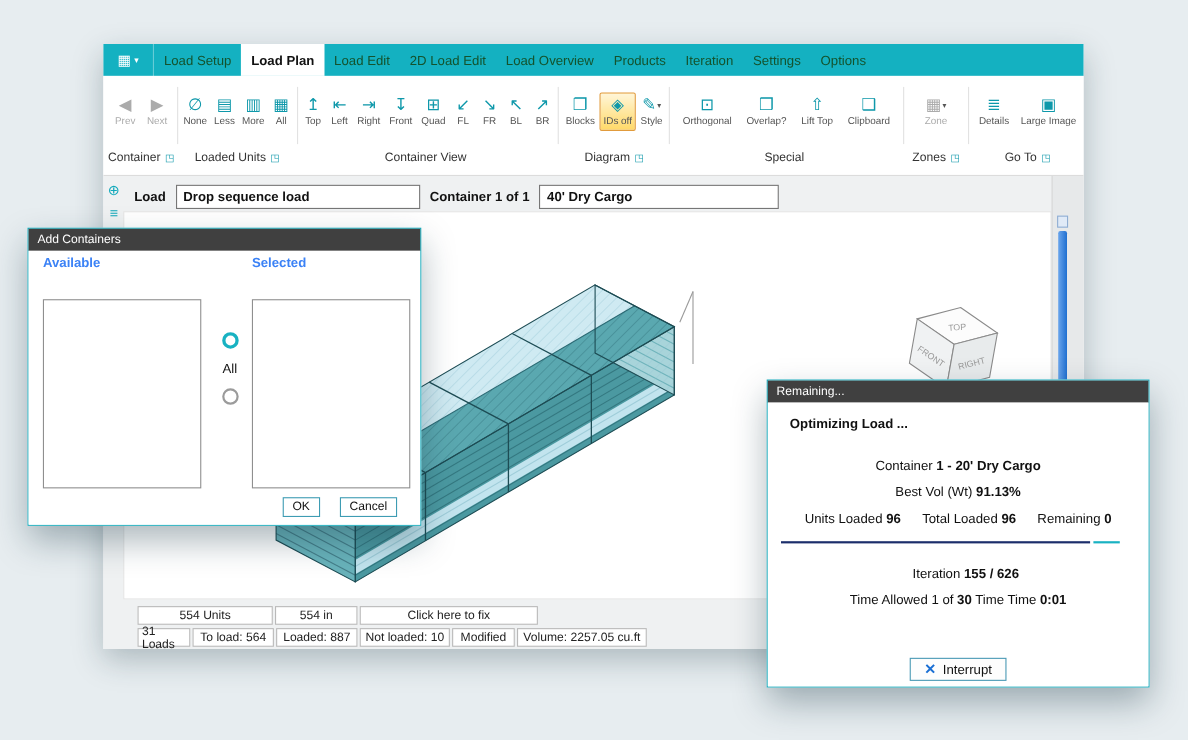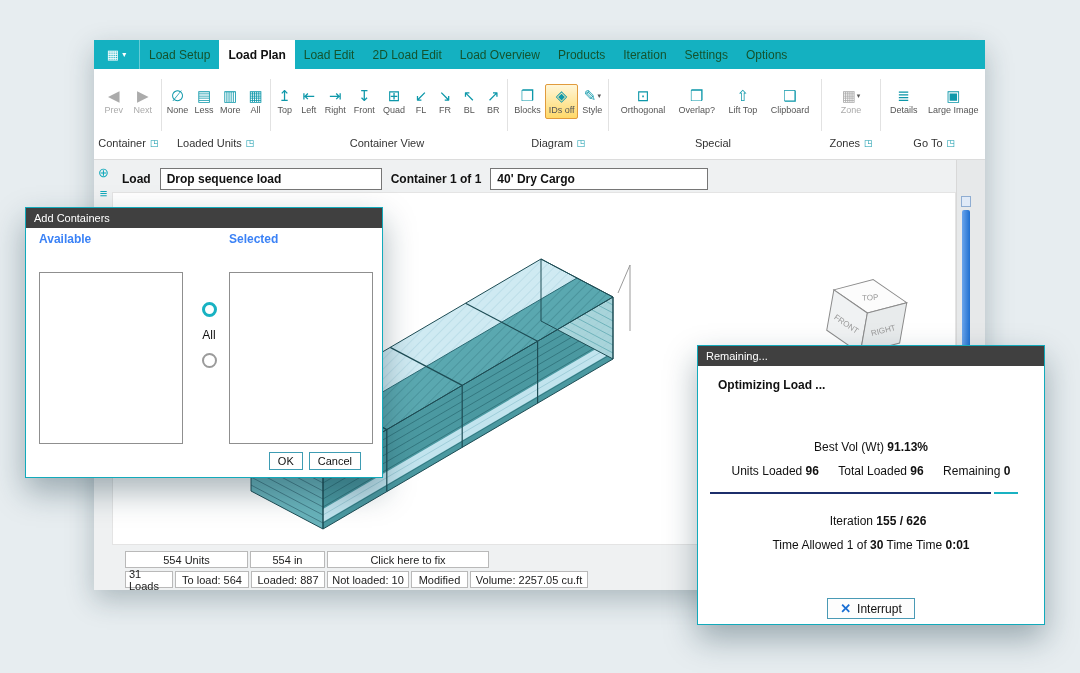--- a/index.html
+++ b/index.html
@@ -91,21 +91,21 @@
   .h-av { left:13px; } .h-sel { left:203px; }
   .listbox { position:absolute; top:44px; width:144px; height:172px;
              border:1px solid #8f8f8f; background:#fff; overflow:hidden; font-size:12px; }
   .lb-av { left:13px; } .lb-sel { left:203px; }
   .lb-item { padding:1px 6px; line-height:15.5px; white-space:nowrap; cursor:default; }
   .radio-col { position:absolute; left:170px; top:74px; width:26px; display:flex;
                flex-direction:column; align-items:center; gap:11px; }
   .radio { width:15px; height:15px; border-radius:50%; border:2px solid #9b9b9b; background:#fff; }
   .radio.sel { border:3.5px solid #18b2c2; }
   .all-label { font-size:12px; color:#111; }
-  .dlg-btns { position:absolute; right:21px; bottom:7px; display:flex; gap:6px; }
+  .dlg-btns { position:absolute; right:21px; bottom:7px; display:flex; gap:18px; }
   .btn { height:18px; padding:0 8px; background:#fff; border:1px solid #3e9cb3;
          font-size:11px; display:flex; align-items:center; color:#111; cursor:default; }
 
   .dlg-opt { left:697px; top:345px; width:348px; height:280px; }
   .opt-heading { position:absolute; left:20px; top:12px; font-weight:bold; font-size:12px; color:#111; }
   .opt-line { position:absolute; left:0; right:0; text-align:center; font-size:12px; color:#111; }
   .l-container { top:50px; } .l-best { top:74px; } .l-units { top:98px; }
   .l-units .u { margin:0 8px; }
   .opt-divider { position:absolute; left:12px; top:126px; width:308px; height:2px; display:flex; }
   .opt-divider .navy { flex:1; background:#1c2e6b; }
@@ -552,20 +552,23 @@
         <div class="btn">Cancel</div>
       </div>
     </div>
   </div>
 
   <div class="dialog dlg-opt">
     <div class="dlg-title">Remaining...</div>
     <div class="dlg-body">
       <div class="opt-heading">Optimizing Load ...</div>
 
+      <div class="opt-line l-container">
+        <span>Container </span><b>1 - 20' Dry Cargo</b>
+      </div>
       <div class="opt-line l-best">
         <span>Best Vol (Wt) </span><b>91.13%</b>
       </div>
       <div class="opt-line l-units">
         <span class="u"><span>Units Loaded </span><b>96</b></span>
         <span class="u"><span>Total Loaded </span><b>96</b></span>
         <span class="u"><span>Remaining </span><b>0</b></span>
       </div>
 
       <div class="opt-divider">

